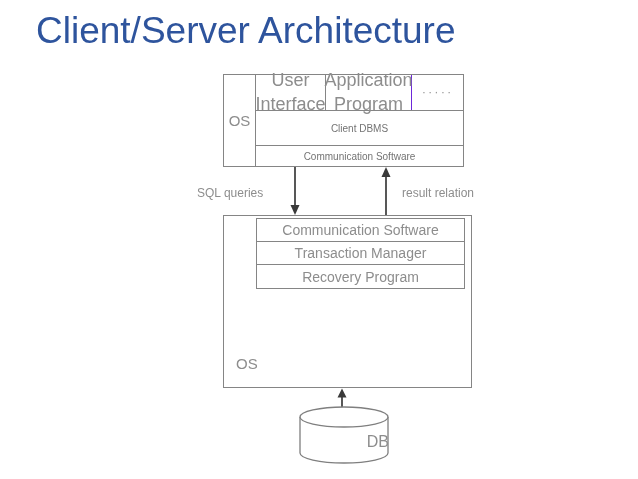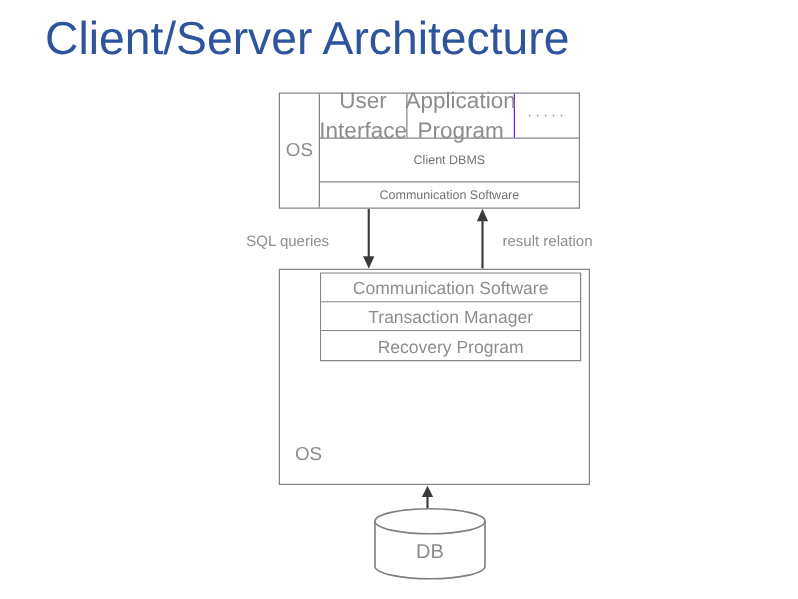--- a/index.html
+++ b/index.html
@@ -109,21 +109,21 @@
   .server-os {
     position: absolute; left: 12px; top: 139px;
     font-size: 15px; color: #8d8d8d;
   }
 
   
   .db-svg { position: absolute; left: 299px; top: 406px; }
   .db-svg path, .db-svg ellipse { fill: #ffffff; stroke: #7f7f7f; stroke-width: 1.3; }
   .db-label {
     position: absolute; left: 299px; top: 433px; width: 90px;
-    text-align: center;
+    text-align: right;
     font-size: 16px; color: #8d8d8d;
   }
 </style>
 </head>
 <body>
 
 <div class="stage">
 
   <h1 class="title">Client/Server Architecture</h1>
 

